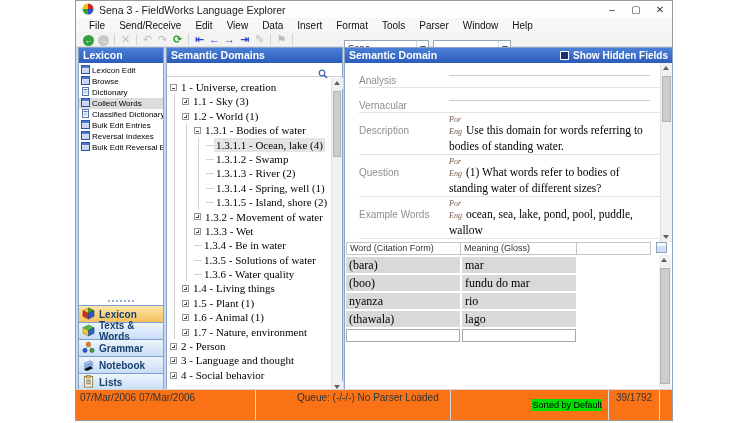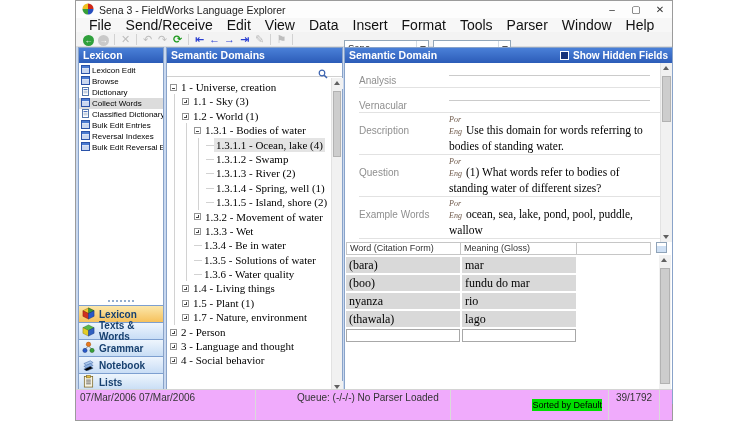--- a/index.html
+++ b/index.html
@@ -6,21 +6,21 @@
   body { font-family:"Liberation Sans","DejaVu Sans",sans-serif; }
   .canvas { position:relative; width:752px; height:423px; background:#fff; overflow:hidden; }
   .app { position:absolute; left:75px; top:0; width:598px; height:421px; background:#f0f0f0; border:1px solid #9b9b9b; }
 
   
   .titlebar { height:17px; background:#fdfdfd; display:flex; align-items:center; padding-left:6px; gap:5px; font-size:10.5px; color:#222; }
   .win-controls { margin-left:auto; display:flex; height:100%; }
   .win-btn { width:24px; text-align:center; font-size:10px; line-height:17px; color:#333; }
 
   
-  .menubar { height:14px; background:#f7f7f7; display:flex; align-items:center; padding-left:6px; font-size:14px; color:#111; }
+  .menubar { height:14px; background:#f7f7f7; display:flex; align-items:center; padding-left:6px; font-size:10px; color:#111; }
   .menu-item { padding:0 7px; }
 
   
   .toolbar { height:15px; background:#f3f3f3; border-bottom:1px solid #dcdcdc; display:flex; align-items:center; padding-left:5px; position:relative; }
   .tb-btn { width:15px; text-align:center; font-size:11px; line-height:14px; }
   .tb-btn.dis { color:#bdbdbd; }
   .tb-btn.nav { color:#2a3fd0; font-weight:bold; }
   .tb-btn.en-green { color:#1f9a1f; font-weight:bold; }
   .tb-circle { display:inline-block; width:11px; height:11px; border-radius:50%; color:#fff; font-size:8px; line-height:11px; }
   .tb-circle.green { background:#2fa03c; }
@@ -97,21 +97,21 @@
   .thead { display:flex; height:13px; font-size:9px; color:#333; }
   .th { border:1px solid #c6c6c6; border-left:none; padding-left:3px; line-height:11px; background:#fff; overflow:hidden; white-space:nowrap; }
   .corner-btn { width:11px; height:11px; margin-left:5px; border:1px solid #8fa3b8; background:linear-gradient(#fff 0 3px,#cfe0f4 3px); }
   .trow { display:flex; gap:2px; margin-top:2px; height:16px; }
   .td { background:#d9d9d9; font-family:"Liberation Serif","DejaVu Serif",serif; font-size:12px; line-height:16px; padding-left:3px; overflow:hidden; white-space:nowrap; }
   .trow.newrow { height:13px; }
   .trow.newrow .td { background:#fff; border:1px solid #a8a8a8; line-height:11px; }
   .table-vscroll { right:1px; top:13px; bottom:5px; width:12px; }
 
   
-  .statusbar { position:absolute; bottom:0; left:0; right:0; height:31px; background:#f0abfc; border-top:1px solid #d4d4d4; display:flex; align-items:center; font-size:10px; color:#333; }
+  .statusbar { position:absolute; bottom:0; left:0; right:0; height:31px; background:#f97316; border-top:1px solid #d4d4d4; display:flex; align-items:center; font-size:10px; color:#333; }
   .seg { padding:0 4px; border-right:1px solid #dadada; height:100%; line-height:15px; white-space:nowrap; overflow:hidden; }
   .seg.s-dates { width:180px; }
   .seg.s-queue { width:158px;margin-left:37px; }
   .seg.spacer { flex:1; border-right:none; }
   .seg.s-sort { background:#00dd00; color:#000; font-size:9px; padding:0 0; border:none; margin-right:6px; height:12px; line-height:12px; }
   .seg.s-record { width:52px; text-align:center; border-left:1px solid #dadada; border-right:1px solid #dadada; }
   .grip { width:12px; height:100%; }
 </style>
 </head>
 <body>
@@ -324,20 +324,21 @@
             <div class="tree-row"><span class="guide"></span><span class="guide"></span><span class="guide"></span><span class="dash"></span><span class="tree-label">1.3.1.3 - River (2)</span></div>
             <div class="tree-row"><span class="guide"></span><span class="guide"></span><span class="guide"></span><span class="dash"></span><span class="tree-label">1.3.1.4 - Spring, well (1)</span></div>
             <div class="tree-row"><span class="guide"></span><span class="guide"></span><span class="guide"></span><span class="dash"></span><span class="tree-label">1.3.1.5 - Island, shore (2)</span></div>
             <div class="tree-row"><span class="guide"></span><span class="guide"></span><span class="exp plus"></span><span class="tree-label">1.3.2 - Movement of water</span></div>
             <div class="tree-row"><span class="guide"></span><span class="guide"></span><span class="exp plus"></span><span class="tree-label">1.3.3 - Wet</span></div>
             <div class="tree-row"><span class="guide"></span><span class="guide"></span><span class="dash"></span><span class="tree-label">1.3.4 - Be in water</span></div>
             <div class="tree-row"><span class="guide"></span><span class="guide"></span><span class="dash"></span><span class="tree-label">1.3.5 - Solutions of water</span></div>
             <div class="tree-row"><span class="guide"></span><span class="guide"></span><span class="dash"></span><span class="tree-label">1.3.6 - Water quality</span></div>
             <div class="tree-row"><span class="guide"></span><span class="exp plus"></span><span class="tree-label">1.4 - Living things</span></div>
             <div class="tree-row"><span class="guide"></span><span class="exp plus"></span><span class="tree-label">1.5 - Plant (1)</span></div>
+            <div class="tree-row"><span class="guide"></span><span class="exp plus"></span><span class="tree-label">1.6 - Animal (1)</span></div>
             <div class="tree-row"><span class="guide"></span><span class="exp plus"></span><span class="tree-label">1.7 - Nature, environment</span></div>
             <div class="tree-row"><span class="exp plus"></span><span class="tree-label">2 - Person</span></div>
             <div class="tree-row"><span class="exp plus"></span><span class="tree-label">3 - Language and thought</span></div>
             <div class="tree-row"><span class="exp plus"></span><span class="tree-label">4 - Social behavior</span></div>
           </div>
         <div class="vscroll tree-vscroll">
           <div class="sb-arrow up" style="top:0;"></div>
           <div class="thumb" style="left:1px; right:1px; top:13px; height:66px;"></div>
           <div class="sb-arrow down" style="bottom:0;"></div>
         </div>

